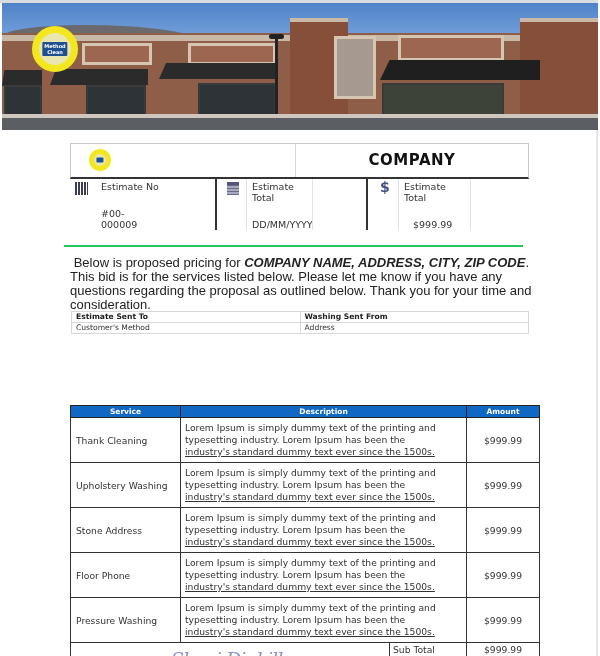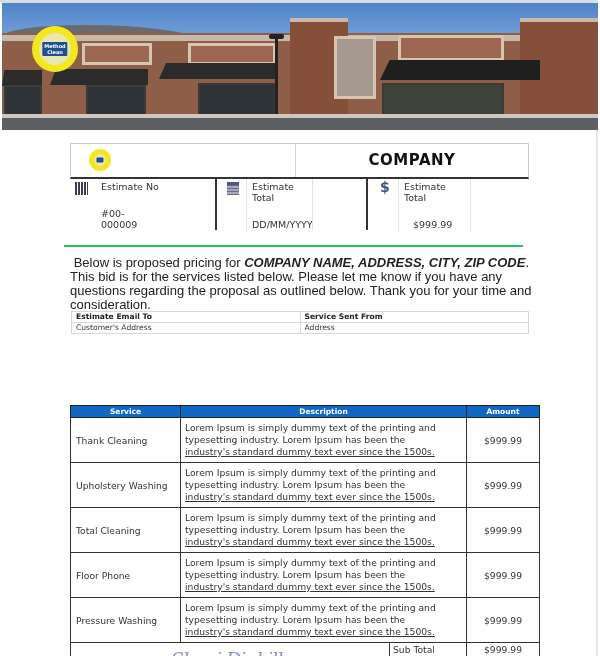--- a/index.html
+++ b/index.html
@@ -124,25 +124,25 @@
   <span class="meta-label" style="left:340px;top:13px;">Total</span>
   <span class="meta-val" style="left:349px;top:40px;">$999.99</span>
   <div class="meta-thin" style="left:406px;"></div>
 </div>
 
 <div class="intro">&nbsp;<span>Below is proposed pricing for </span><b>COMPANY NAME, ADDRESS, CITY, ZIP CODE</b><span>. This bid is for the services listed below. Please let me know if you have any questions regarding the proposal as outlined below. Thank you for your time and consideration.</span></div>
 
 <table class="contacts">
   <tbody>
       <tr class="h">
-    <td>Estimate Email To</td>
-    <td>Service Sent From</td>
+    <td>Estimate Sent To</td>
+    <td>Washing Sent From</td>
   </tr>
   <tr>
-        <td>Customer's Address</td>
+        <td>Customer's Method</td>
         <td>Address</td>
       </tr>
 </tbody>
   </table>
 
 <table class="svc">
   <tbody>
       <tr>
     <th>Service</th>
     <th colspan="2">Description</th>
@@ -152,21 +152,21 @@
     <td class="svc-name">Thank Cleaning</td>
     <td class="desc" colspan="2"><span>Lorem Ipsum is simply dummy text of the printing and</span><br><span>typesetting industry. Lorem Ipsum has been the</span><br><span class="l3">industry's standard dummy text ever since the 1500s.</span></td>
     <td class="amt">$999.99</td>
   </tr>
   <tr>
     <td class="svc-name">Upholstery Washing</td>
     <td class="desc" colspan="2"><span>Lorem Ipsum is simply dummy text of the printing and</span><br><span>typesetting industry. Lorem Ipsum has been the</span><br><span class="l3">industry's standard dummy text ever since the 1500s.</span></td>
     <td class="amt">$999.99</td>
   </tr>
   <tr>
-    <td class="svc-name">Total Cleaning</td>
+    <td class="svc-name">Stone Address</td>
     <td class="desc" colspan="2"><span>Lorem Ipsum is simply dummy text of the printing and</span><br><span>typesetting industry. Lorem Ipsum has been the</span><br><span class="l3">industry's standard dummy text ever since the 1500s.</span></td>
     <td class="amt">$999.99</td>
   </tr>
   <tr>
     <td class="svc-name">Floor Phone</td>
     <td class="desc" colspan="2"><span>Lorem Ipsum is simply dummy text of the printing and</span><br><span>typesetting industry. Lorem Ipsum has been the</span><br><span class="l3">industry's standard dummy text ever since the 1500s.</span></td>
     <td class="amt">$999.99</td>
   </tr>
   <tr>
     <td class="svc-name">Pressure Washing</td>

